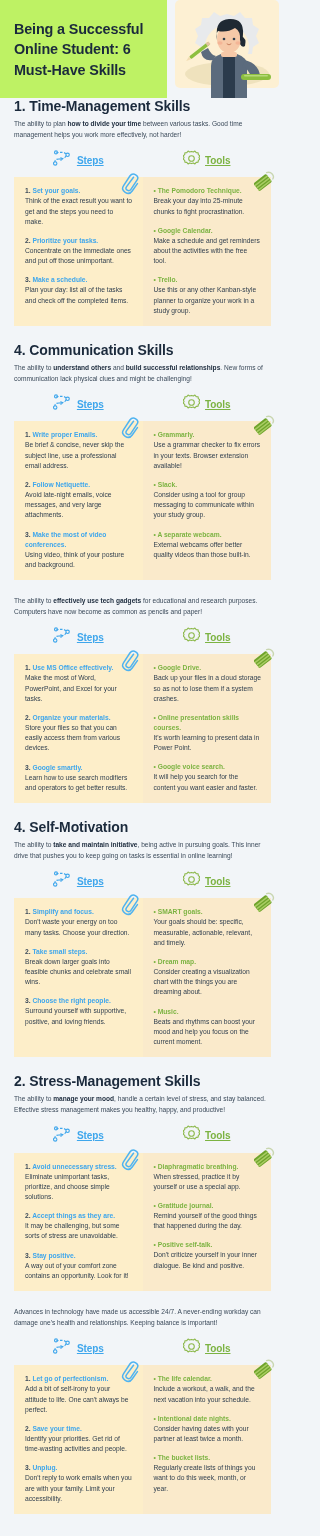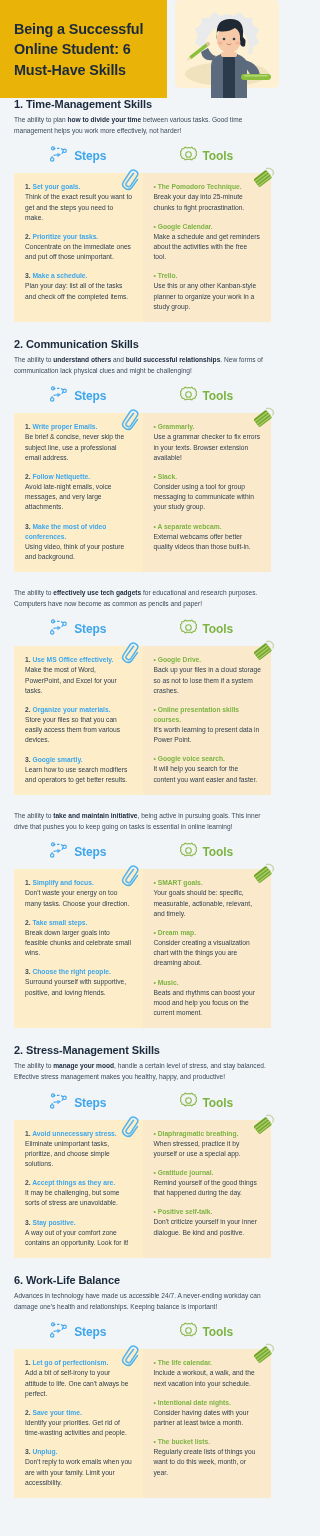--- a/index.html
+++ b/index.html
@@ -12,21 +12,21 @@
     width: 285px;
     min-height: 1536px;
     position: relative;
     overflow: hidden;
   }
 
   
   .header {
     position: relative;
     height: 98px;
-    background: #eab308;
+    background: #bef264;
     overflow: hidden;
   }
   .header-art {
     position: absolute;
     right: 0; top: 0;
     width: 118px; height: 98px;
   }
   .header-title {
     position: absolute;
     left: 14px; top: 19px;
@@ -34,21 +34,21 @@
     font-size: 14.4px;
     font-weight: bold;
     line-height: 1.42;
     color: #1b2a3c;
     letter-spacing: -0.15px;
   }
 
   
   .section { padding: 0 14px; }
   .section-title {
-    font-size: 11px;
+    font-size: 14px;
     font-weight: bold;
     color: #1b2a3c;
     margin-bottom: 5px;
     letter-spacing: -0.1px;
   }
   .section-desc {
     font-size: 6.6px;
     line-height: 1.62;
     color: #3b4a5a;
     margin-bottom: 9px;
@@ -62,23 +62,24 @@
   }
   .col-head {
     flex: 1;
     display: flex;
     align-items: center;
     justify-content: center;
     gap: 5px;
     height: 22px;
   }
   .col-head .ch-label {
-    font-size: 12px;
+    font-size: 10px;
     font-weight: bold;
     letter-spacing: -0.1px;
+    text-decoration: underline;
   }
   .col-head.steps .ch-label { color: #3ea6ec; }
   .col-head.tools .ch-label { color: #7cb342; text-align: center; }
 
   
   .cards {
     position: relative;
     display: flex;
     margin-bottom: 16px;
   }
@@ -221,21 +222,21 @@
             <div class="item-body">Make a schedule and get reminders about the activities with the free tool.</div>
           </div>
           <div class="item">
             <div class="item-head"><span class="bullet">•</span> <span class="lbl">Trello.</span></div>
             <div class="item-body">Use this or any other Kanban-style planner to organize your work in a study group.</div>
           </div>
         </div>
       </div>
     </div>
     <div class="section">
-      <div class="section-title">2. Communication Skills</div>
+      <div class="section-title">4. Communication Skills</div>
       <p class="section-desc"><span>The ability to </span><b>understand others</b><span> and </span><b>build successful relationships</b><span>. New forms of communication lack physical clues and might be challenging!</span></p>
       <div class="col-heads">
         <div class="col-head steps">
           <span><svg width="19" height="16" viewBox="0 0 19 16" xmlns="http://www.w3.org/2000/svg">
               <path d="M3 3 Q13 1 13 5 Q13 9 6 9 Q1 9 2 13" fill="none" stroke="#3ea6ec" stroke-width="1.1" stroke-dasharray="2.4 1.6"></path>
               <circle cx="3" cy="2.4" r="1.5" fill="none" stroke="#3ea6ec" stroke-width="1.1"></circle>
               <circle cx="14.6" cy="4.8" r="1.7" fill="none" stroke="#3ea6ec" stroke-width="1.1"></circle>
               <circle cx="2.2" cy="13.4" r="1.7" fill="none" stroke="#3ea6ec" stroke-width="1.1"></circle>
               <circle cx="8" cy="9" r="1.2" fill="none" stroke="#3ea6ec" stroke-width="1"></circle>
             </svg></span>
@@ -350,20 +351,21 @@
             <div class="item-body">It's worth learning to present data in Power Point.</div>
           </div>
           <div class="item">
             <div class="item-head"><span class="bullet">•</span> <span class="lbl">Google voice search.</span></div>
             <div class="item-body">It will help you search for the content you want easier and faster.</div>
           </div>
         </div>
       </div>
     </div>
     <div class="section">
+      <div class="section-title">4. Self-Motivation</div>
       <p class="section-desc"><span>The ability to </span><b>take and maintain initiative</b><span>, being active in pursuing goals. This inner drive that pushes you to keep going on tasks is essential in online learning!</span></p>
       <div class="col-heads">
         <div class="col-head steps">
           <span><svg width="19" height="16" viewBox="0 0 19 16" xmlns="http://www.w3.org/2000/svg">
               <path d="M3 3 Q13 1 13 5 Q13 9 6 9 Q1 9 2 13" fill="none" stroke="#3ea6ec" stroke-width="1.1" stroke-dasharray="2.4 1.6"></path>
               <circle cx="3" cy="2.4" r="1.5" fill="none" stroke="#3ea6ec" stroke-width="1.1"></circle>
               <circle cx="14.6" cy="4.8" r="1.7" fill="none" stroke="#3ea6ec" stroke-width="1.1"></circle>
               <circle cx="2.2" cy="13.4" r="1.7" fill="none" stroke="#3ea6ec" stroke-width="1.1"></circle>
               <circle cx="8" cy="9" r="1.2" fill="none" stroke="#3ea6ec" stroke-width="1"></circle>
             </svg></span>
@@ -479,21 +481,20 @@
             <div class="item-body">Remind yourself of the good things that happened during the day.</div>
           </div>
           <div class="item">
             <div class="item-head"><span class="bullet">•</span> <span class="lbl">Positive self-talk.</span></div>
             <div class="item-body">Don't criticize yourself in your inner dialogue. Be kind and positive.</div>
           </div>
         </div>
       </div>
     </div>
     <div class="section">
-      <div class="section-title">6. Work-Life Balance</div>
       <p class="section-desc"><span>Advances in technology have made us accessible 24/7. A never-ending workday can damage one's health and relationships. Keeping balance is important!</span></p>
       <div class="col-heads">
         <div class="col-head steps">
           <span><svg width="19" height="16" viewBox="0 0 19 16" xmlns="http://www.w3.org/2000/svg">
               <path d="M3 3 Q13 1 13 5 Q13 9 6 9 Q1 9 2 13" fill="none" stroke="#3ea6ec" stroke-width="1.1" stroke-dasharray="2.4 1.6"></path>
               <circle cx="3" cy="2.4" r="1.5" fill="none" stroke="#3ea6ec" stroke-width="1.1"></circle>
               <circle cx="14.6" cy="4.8" r="1.7" fill="none" stroke="#3ea6ec" stroke-width="1.1"></circle>
               <circle cx="2.2" cy="13.4" r="1.7" fill="none" stroke="#3ea6ec" stroke-width="1.1"></circle>
               <circle cx="8" cy="9" r="1.2" fill="none" stroke="#3ea6ec" stroke-width="1"></circle>
             </svg></span>

